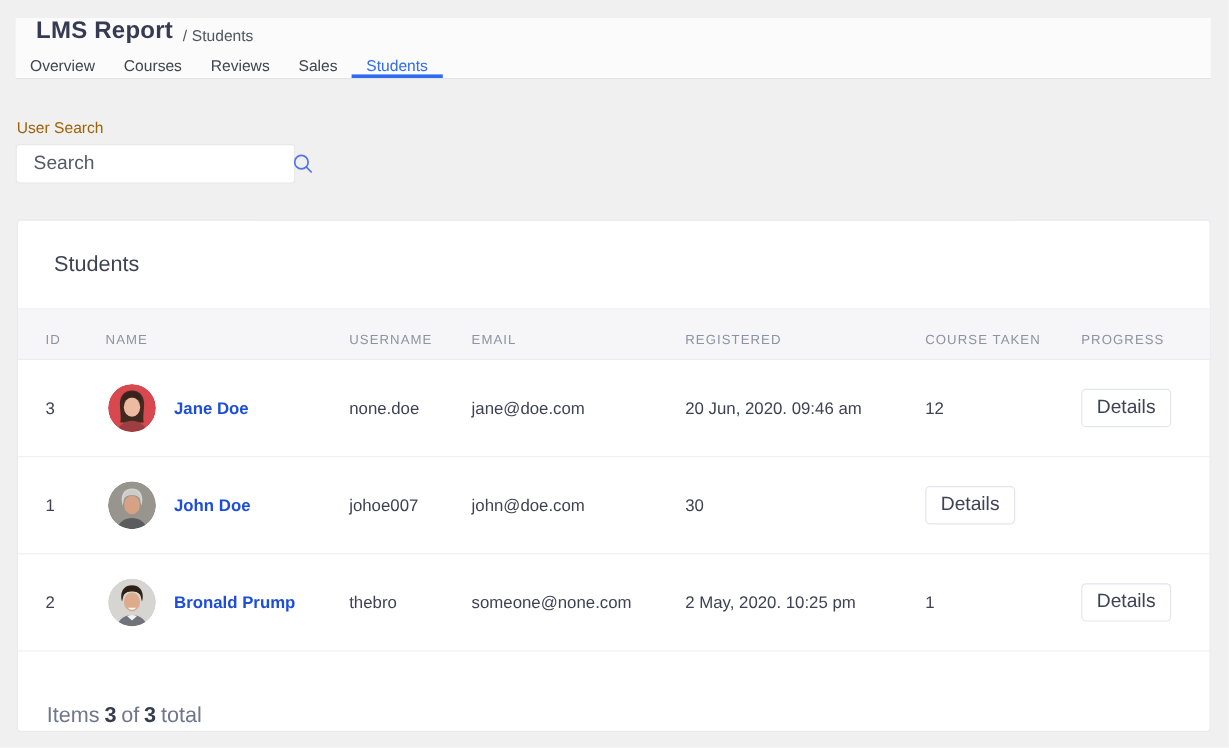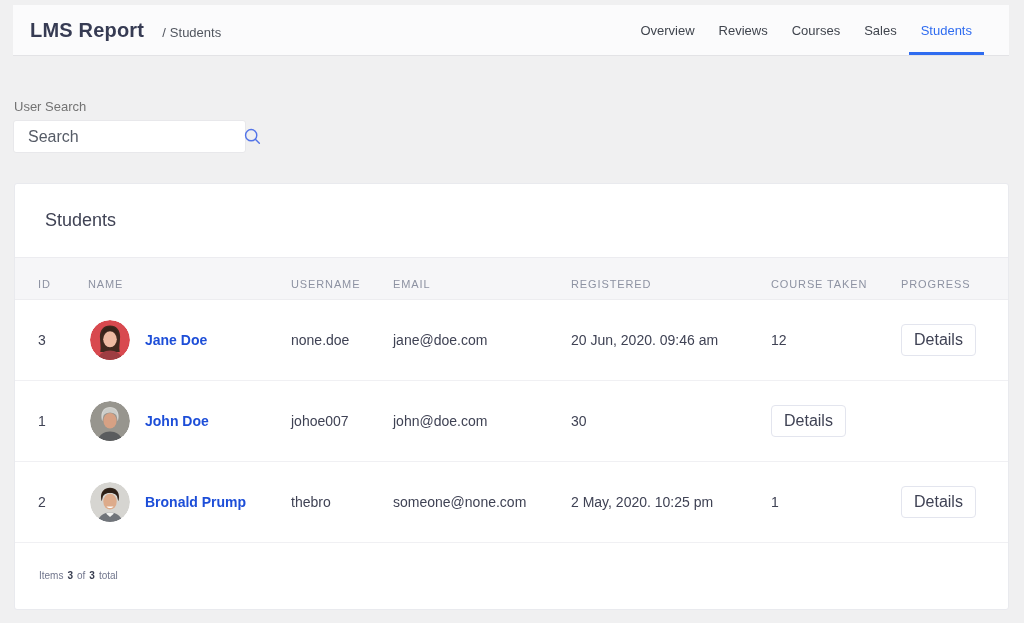--- a/index.html
+++ b/index.html
@@ -8,41 +8,42 @@
     position: relative;
     background: #f0f0f1;
     font-family: "Liberation Sans", sans-serif;
     color: #3f4254;
     overflow: hidden;
   }
 
   
   .topbar {
     position: absolute;
-    left: 13px; top: 5px;
+    left: 13px; top: 15px;
     width: 996px; height: 51px;
     background: #fbfbfc;
     border-bottom: 1px solid #e3e3e6;
     display: flex;
     align-items: stretch;
     justify-content: space-between;
+    flex-direction: column;
   }
   .title-wrap {
     display: flex;
     align-items: center;
     padding-left: 17px;
   }
   .page-title {
     font-size: 20px;
     font-weight: 700;
     color: #363b53;
     letter-spacing: .2px;
   }
   .breadcrumb {
-    margin-left: 18px;
+    margin-left: 8px;
     padding-top: 5px;
     font-size: 13px;
     color: #51565f;
   }
   .breadcrumb .sep { margin-right: 4px; color: #51565f; }
   .tabs {
     display: flex;
     align-items: stretch;
     padding-right: 25px;
     text-align: center;
@@ -60,21 +61,21 @@
   .tab.active {
     color: #2f6cf0;
     border-bottom-color: #2f6cf0;
   }
 
   
   .search-label {
     position: absolute;
     left: 14px; top: 99px;
     font-size: 13px;
-    color: #737373;
+    color: #a16207;
   }
   .search-box {
     position: absolute;
     left: 13px; top: 120px;
     width: 233px; height: 33px;
     background: #ffffff;
     border: 1px solid #e8e8eb;
     border-radius: 3px;
     display: flex;
     align-items: center;
@@ -163,44 +164,44 @@
     border-radius: 4px;
     padding: 6px 12px;
     font-size: 16px;
     color: #3f4254;
     font-family: "Liberation Sans", sans-serif;
     cursor: pointer;
   }
   .card-footer {
     height: 64px;
     display: flex;
-    align-items: center;
+    align-items: flex-end;
     padding-left: 24px;
-    font-size: 10px;
+    font-size: 18px;
     color: #71768d;
   }
   .card-footer .num {
     font-weight: 700;
     color: #373c4f;
     margin: 0 4px;
   }
   .card-footer .word { margin-right: 0; }
 </style>
 </head>
 <body>
 
 <header class="topbar">
   <div class="title-wrap">
     <span class="page-title">LMS Report</span>
     <span class="breadcrumb"><span class="sep">/</span><span>Students</span></span>
   </div>
   <nav class="tabs">
     <div class="tab">Overview</div>
+    <div class="tab">Courses</div>
     <div class="tab">Reviews</div>
-    <div class="tab">Courses</div>
     <div class="tab">Sales</div>
     <div class="tab active">Students</div>
   </nav>
 </header>
 
 <label class="search-label">User Search</label>
 <div class="search-box">
   <input class="search-input" type="text" placeholder="Search" style="">
   <span class="search-icon">
     <svg width="19" height="19" viewBox="0 0 20 20" fill="none">

